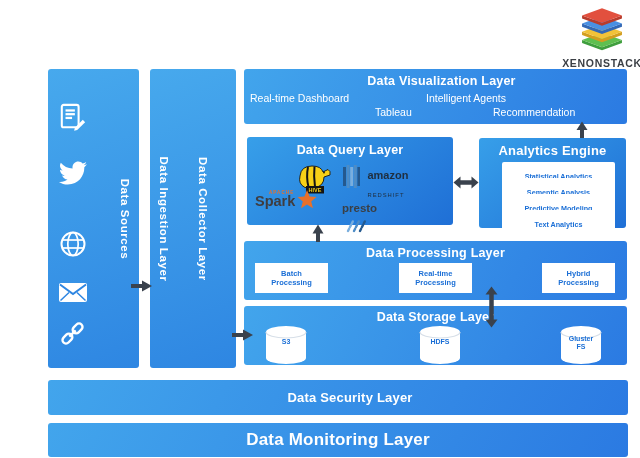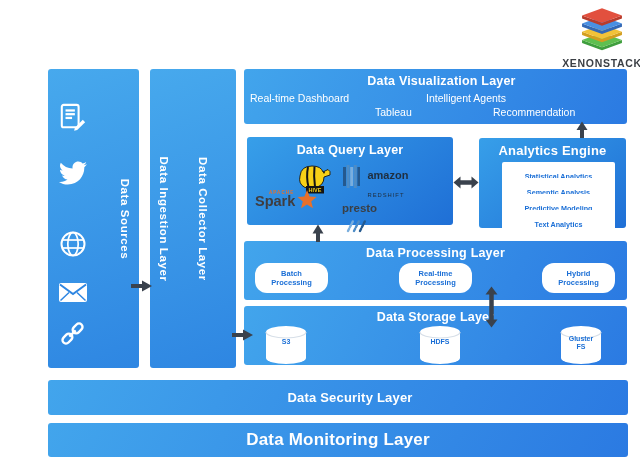--- a/index.html
+++ b/index.html
@@ -17,21 +17,21 @@
 
   .vtext { position:absolute; top:50%; transform:translateY(-50%);
     writing-mode:vertical-rl; font-weight:bold; font-size:11.5px;
     letter-spacing:.6px; white-space:nowrap; color:#fff; }
 
   .pill { position:absolute; left:23px; width:113px; height:29px; background:#fff;
     border-radius:2px; color:#1b6fd6; font-size:7.2px; font-weight:bold;
     display:flex; align-items:center; justify-content:center; white-space:nowrap; }
 
   .pcard { position:absolute; top:22px; width:73px; height:30px; background:#fff;
-    border-radius:12px; color:#1b6fd6; font-size:7.5px; font-weight:bold;
+    border-radius:0; color:#1b6fd6; font-size:7.5px; font-weight:bold;
     display:flex; align-items:center; justify-content:center; text-align:center; line-height:9px; }
   .pcard span { display:inline-block; width:46px; }
 
   .cylinder { position:absolute; top:19px; width:44px; height:40px; }
   .cyl-label { position:absolute; top:13px; left:0; width:100%; text-align:center;
     color:#1b6fd6; font-size:7px; font-weight:bold; line-height:8px; }
 
   .srcicon { position:absolute; left:11px; }
 
   .arrow { position:absolute; }

